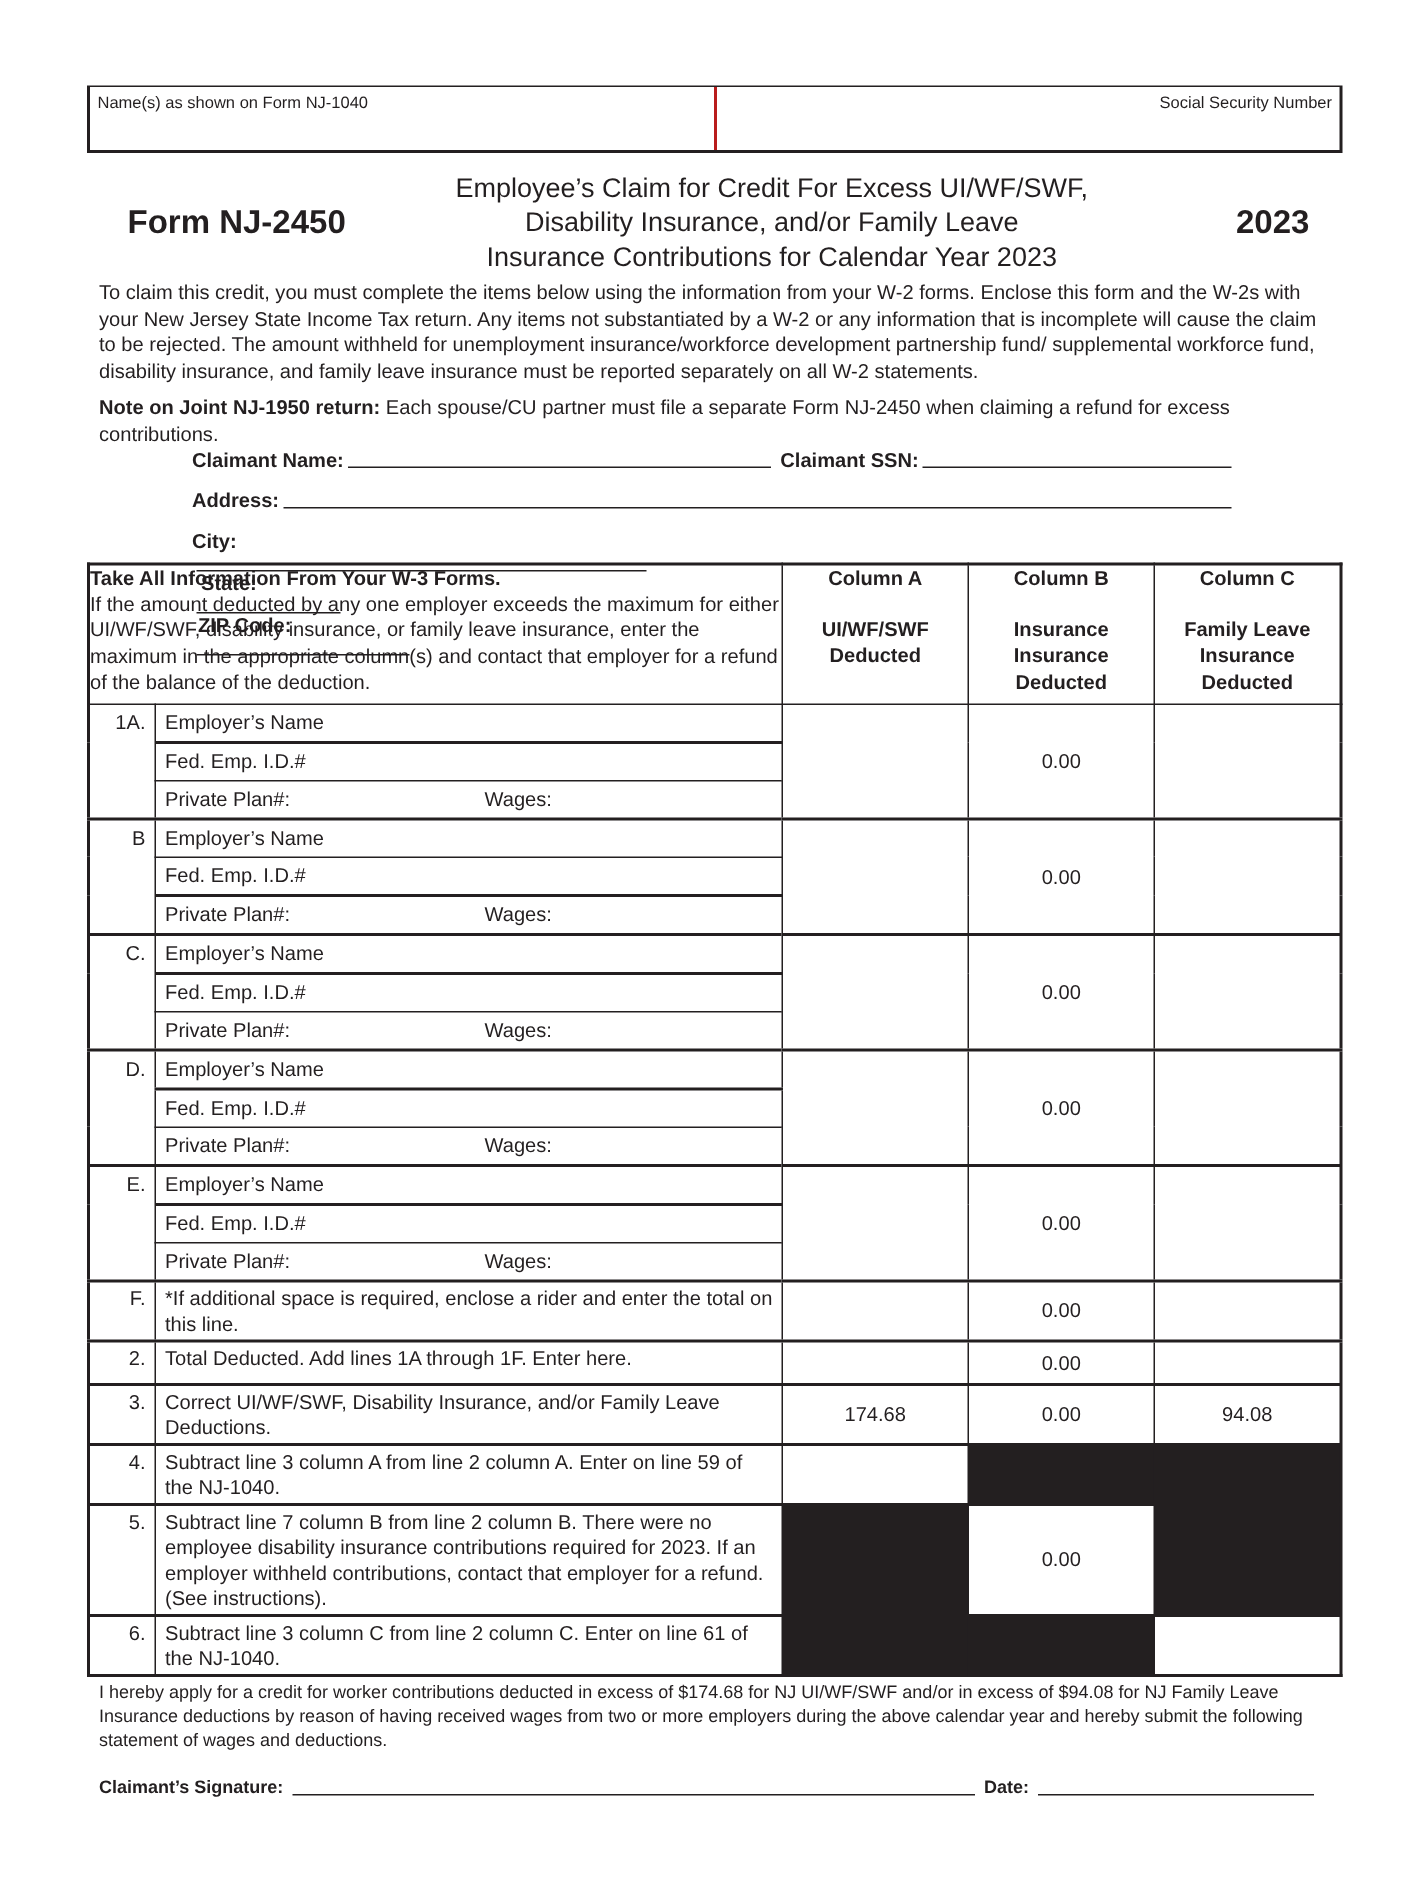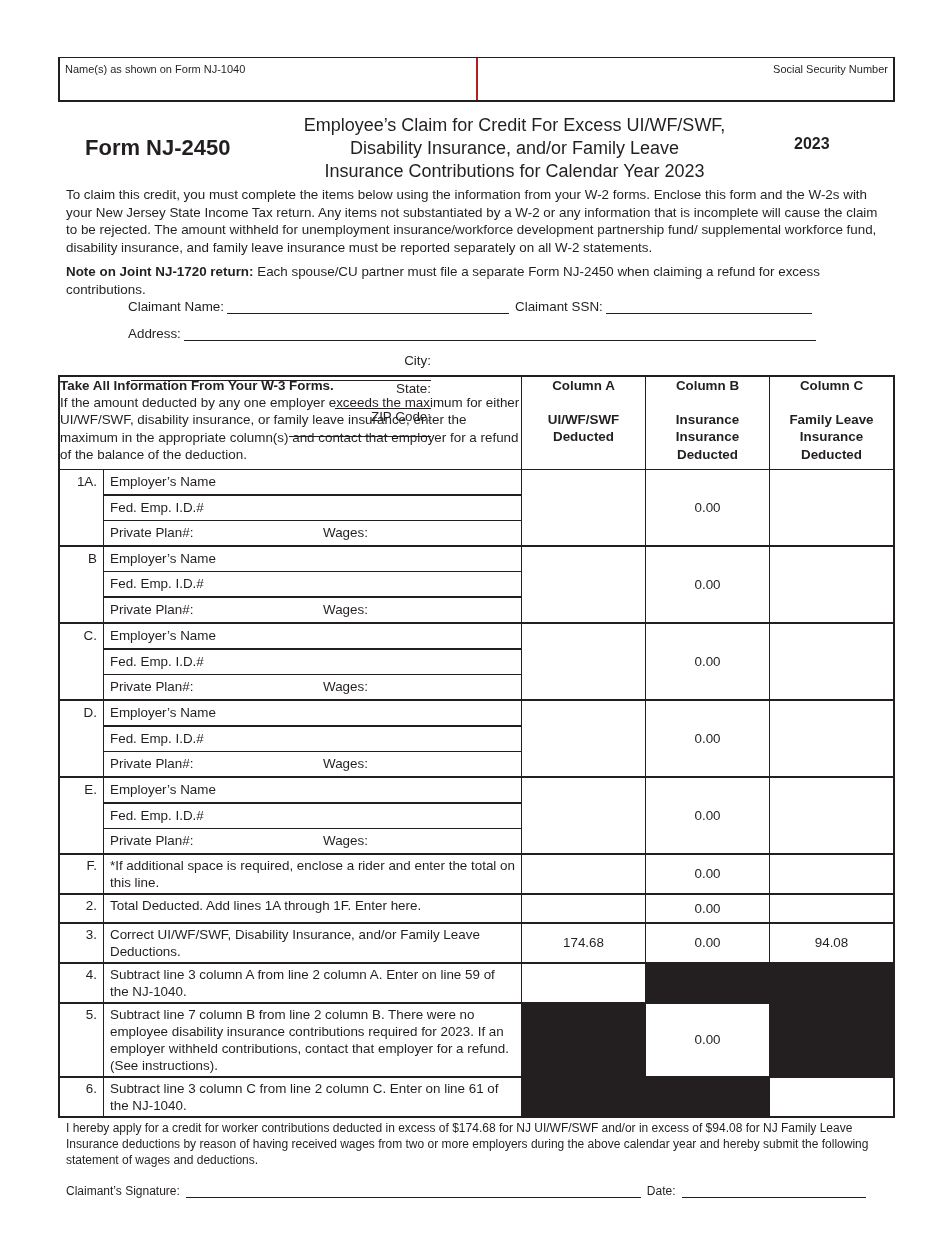--- a/index.html
+++ b/index.html
@@ -5,25 +5,25 @@
   html, body { margin:0; padding:0; background:#fff; }
   body { width:950px; height:1253px; position:relative; font-family:"Liberation Sans", sans-serif; color:#231f20; }
   .abs { position:absolute; }
   .topbox { left:58px; top:57px; width:833px; height:42px; border:2px solid #231f20; border-top-width:1px; display:flex; }
   .topbox .cell { position:relative; height:100%; }
   .topbox .c1 { width:416px; border-right:2px solid #b91c1c; }
   .topbox .c2 { flex:1; }
   .smalllbl { font-size:11px; position:absolute; top:5px; }
   .formno { left:85px; top:135px; font-size:22px; font-weight:bold; }
   .title { left:262px; top:114px; width:505px; text-align:center; font-size:18px; line-height:23px; }
-  .year { left:794px; top:135px; font-size:16px; font-weight:bold; }
+  .year { left:824px; top:135px; font-size:22px; font-weight:bold; }
   .intro { left:66px; top:186px; width:826px; font-size:13.4px; line-height:17.6px; }
   .note { left:66px; top:263px; width:826px; font-size:13.4px; line-height:17.6px; }
   .note b { font-weight:bold; }
-  .frow { position:absolute; font-size:13.4px; display:flex; align-items:flex-end; }
+  .frow { position:absolute; font-size:13.4px; display:flex; align-items:flex-start;font-weight:bold; }
   .uline { border-bottom:1px solid #231f20; display:inline-block; height:12px; margin-left:3px; }
   table.main { position:absolute; left:58px; top:375px; width:837px; border-collapse:collapse; font-size:13.4px; }
   table.main td { border:1px solid #231f20; padding:0; vertical-align:middle; }
   .hdr td { border-bottom:2px solid #231f20; }
   .hdrtxt { padding:3px 6px; line-height:17.2px; }
   .colh { text-align:center; font-weight:bold; line-height:17.2px; padding:3px 2px; vertical-align:top !important; }
   .lbl { text-align:right; padding-right:6px !important; vertical-align:top !important; width:37px; }
   .sub { padding:0 6px !important; height:24px; }
   .amt { text-align:center; width:123px; }
   .thickb { border-bottom:2px solid #231f20 !important; }
@@ -47,21 +47,21 @@
 
 <div class="abs formno">Form NJ-2450</div>
 <div class="abs title">
   <div>Employee’s Claim for Credit For Excess UI/WF/SWF,</div>
   <div>Disability Insurance, and/or Family Leave</div>
   <div>Insurance Contributions for Calendar Year 2023</div>
 </div>
 <div class="abs year">2023</div>
 
 <div class="abs intro">To claim this credit, you must complete the items below using the information from your W-2 forms. Enclose this form and the W-2s with your New Jersey State Income Tax return. Any items not substantiated by a W-2 or any information that is incomplete will cause the claim to be rejected. The amount withheld for unemployment insurance/workforce development partnership fund/ supplemental workforce fund, disability insurance, and family leave insurance must be reported separately on all W-2 statements.</div>
-<div class="abs note"><b>Note on Joint NJ-1720 return:</b><span> Each spouse/CU partner must file a separate Form NJ-2450 when claiming a refund for excess contributions.</span></div>
+<div class="abs note"><b>Note on Joint NJ-1950 return:</b><span> Each spouse/CU partner must file a separate Form NJ-2450 when claiming a refund for excess contributions.</span></div>
 
 <div class="frow" style="left:128px; top:299px;">
   <span>Claimant Name:</span>
   <span class="uline" style="width:282px;"></span>
   <span style="margin-left:6px;">Claimant SSN:</span>
   <span class="uline" style="width:206px;"></span>
 </div>
 <div class="frow" style="left:128px; top:326px;">
   <span>Address:</span>
   <span class="uline" style="width:632px;"></span>

